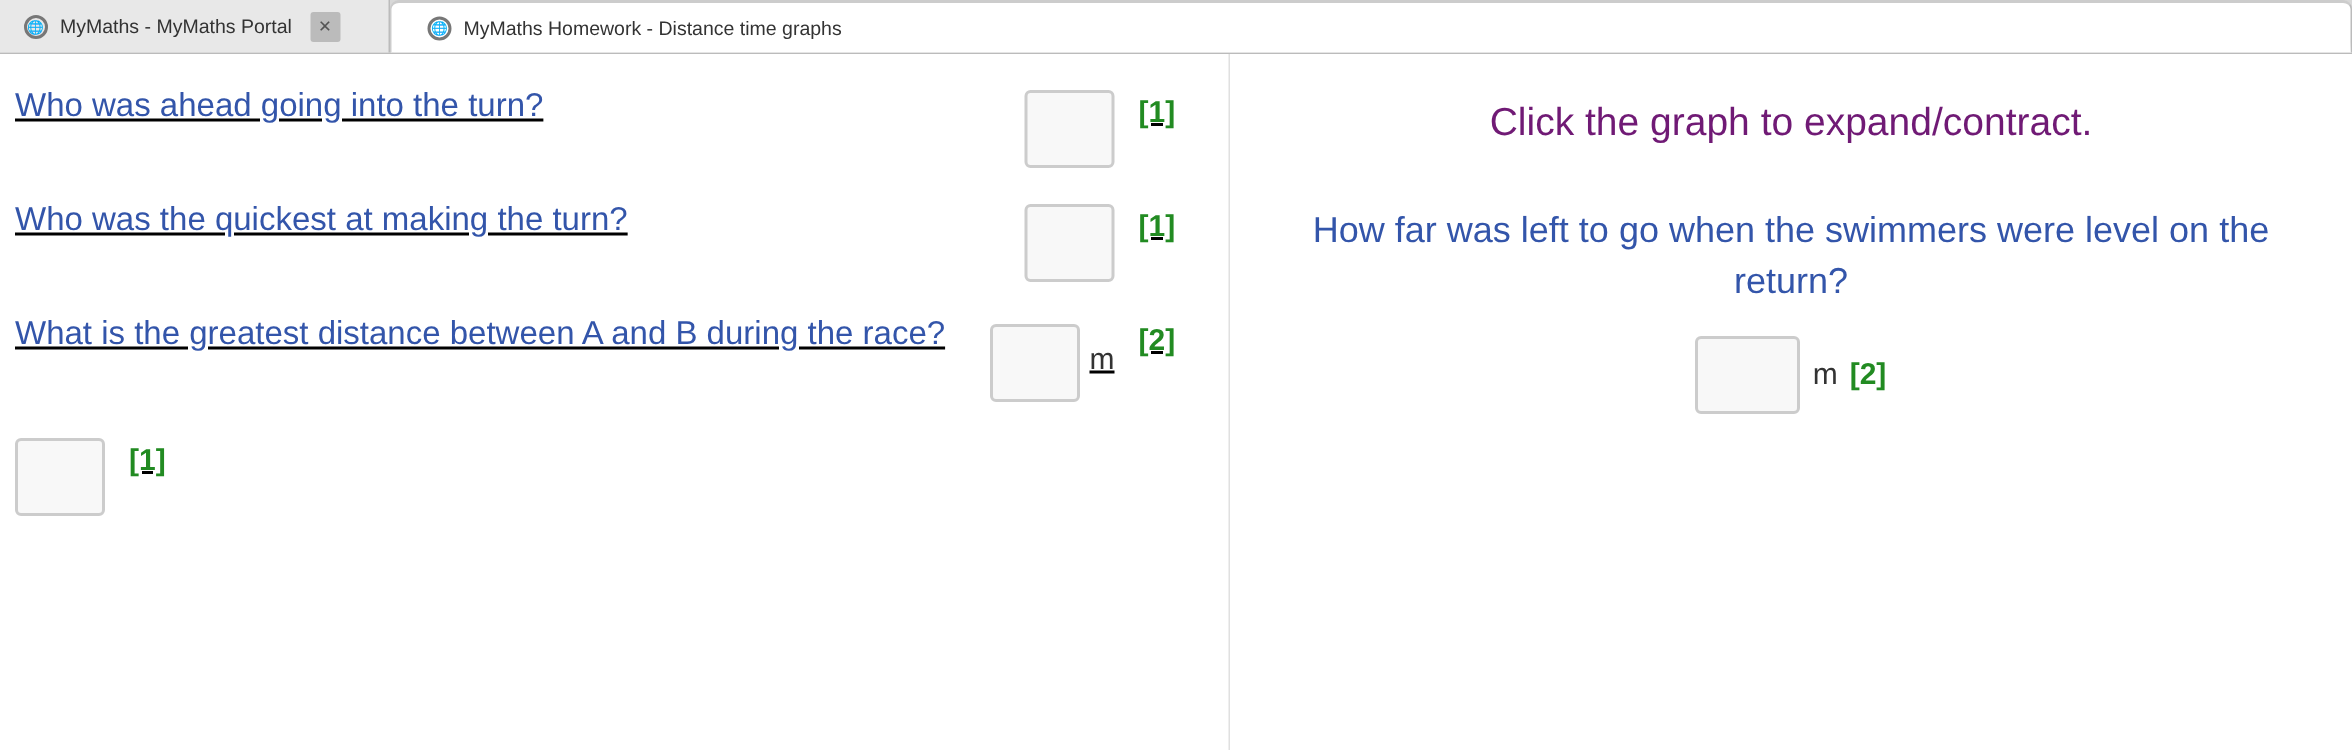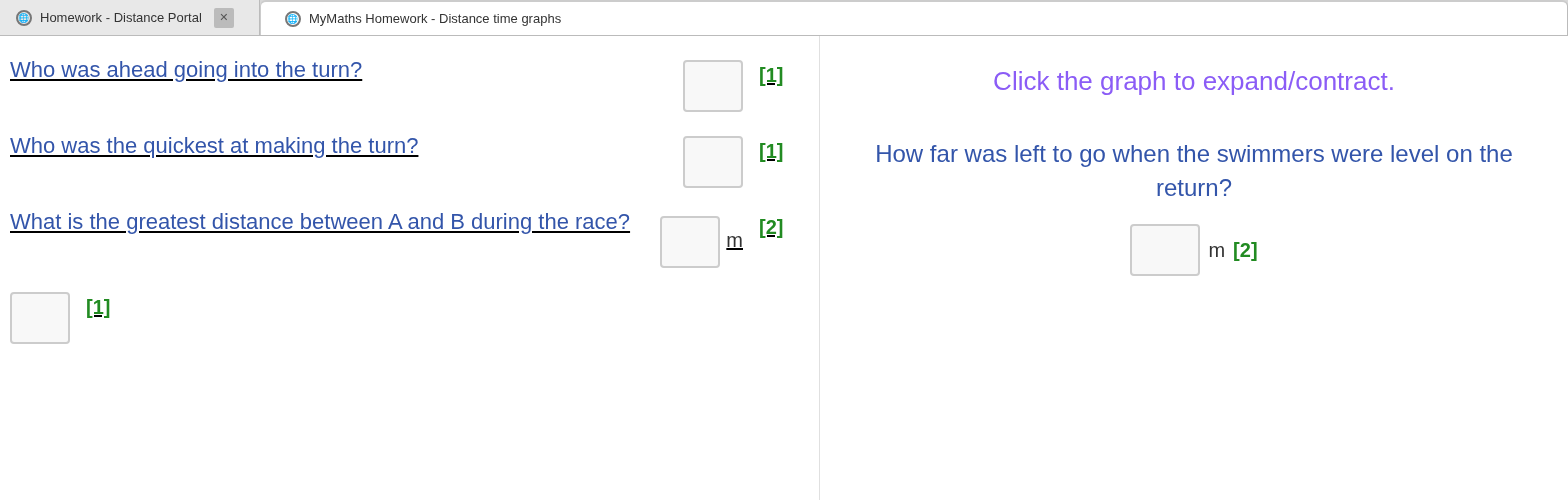--- a/index.html
+++ b/index.html
@@ -140,21 +140,21 @@
     }
 
     
     .right-panel {
       flex: 1;
       padding: 20px 30px;
     }
 
     .click-hint {
       font-size: 26px;
-      color: #8b5cf6;
+      color: #701a75;
       text-align: center;
       margin-bottom: 40px;
       margin-top: 10px;
     }
 
     .right-question {
       font-size: 24px;
       color: #3355aa;
       text-align: center;
       line-height: 1.4;
@@ -181,21 +181,21 @@
       color: #228B22;
       font-weight: bold;
     }
   </style>
 </head>
 <body>
 
 <div class="tab-bar">
   <div class="tab">
     <span class="globe-icon">🌐</span>
-    <span>Homework - Distance Portal</span>
+    <span>MyMaths - MyMaths Portal</span>
     <div class="tab-close">
       <span>✕</span>
     </div>
   </div>
   <div class="tab2">
     <span class="globe-icon">🌐</span>
     <span>MyMaths Homework - Distance time graphs</span>
   </div>
 </div>
 

